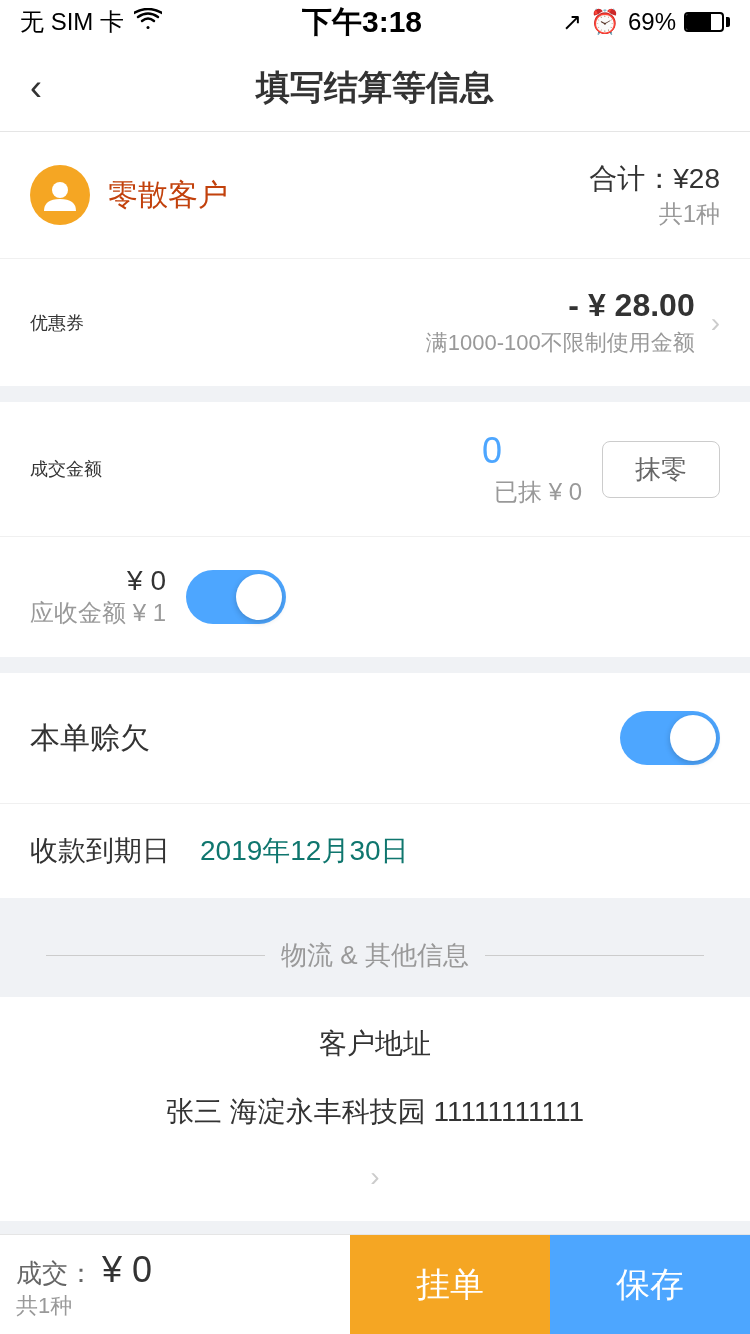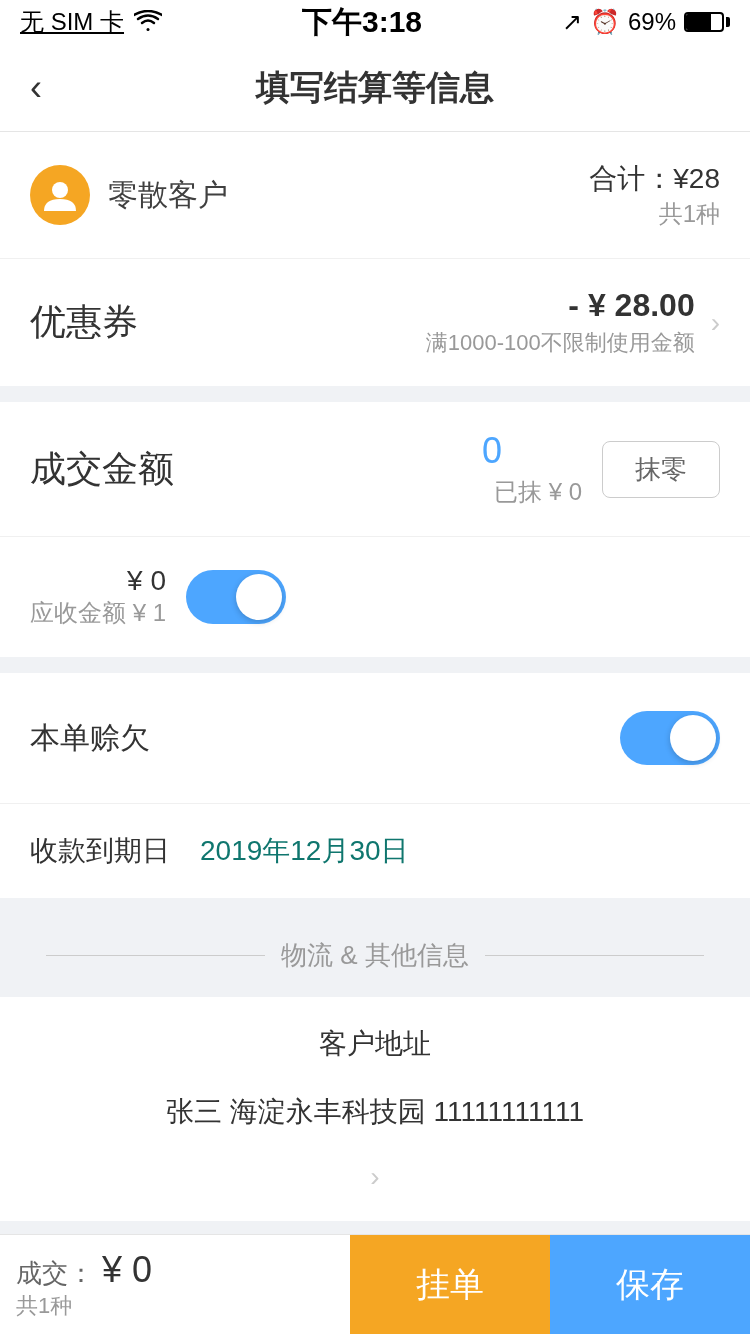--- a/index.html
+++ b/index.html
@@ -19,21 +19,21 @@
       width: 750px;
       height: 44px;
       background: #fff;
       display: flex;
       align-items: center;
       justify-content: space-between;
       padding: 0 20px;
       font-size: 24px;
       color: #000;
     }
-    .status-left { display: flex; align-items: flex-end; gap: 10px; text-decoration: underline; }
+    .status-left { display: flex; align-items: center; gap: 10px; }
     .status-center { font-size: 30px; font-weight: 600; }
     .status-right { display: flex; align-items: center; gap: 8px; font-size: 24px; }
     .battery-box {
       display: inline-flex; align-items: center; gap: 2px;
     }
     .battery-body {
       width: 40px; height: 20px;
       border: 2px solid #000; border-radius: 4px;
       position: relative; overflow: hidden;
     }
@@ -93,21 +93,21 @@
     }
     .customer-avatar {
       width: 60px; height: 60px;
       border-radius: 50%;
       background: #f5a623;
       display: flex; align-items: center; justify-content: center;
       font-size: 28px; color: #fff;
     }
     .customer-name {
       font-size: 30px;
-      color: #404040;
+      color: #c2410c;
     }
     .customer-total {
       text-align: right;
     }
     .customer-total .total-amount {
       font-size: 28px;
       color: #333;
     }
     .customer-total .total-count {
       font-size: 24px;
@@ -116,21 +116,21 @@
 
     
     .row-item {
       display: flex;
       align-items: center;
       justify-content: space-between;
       padding: 28px 30px;
       border-top: 1px solid #f0f0f0;
     }
     .row-label {
-      font-size: 36px;
+      font-size: 18px;
       color: #333;
       min-width: 120px;
     }
     .row-right {
       display: flex;
       align-items: center;
       gap: 16px;
       flex: 1;
       justify-content: flex-end;
     }

